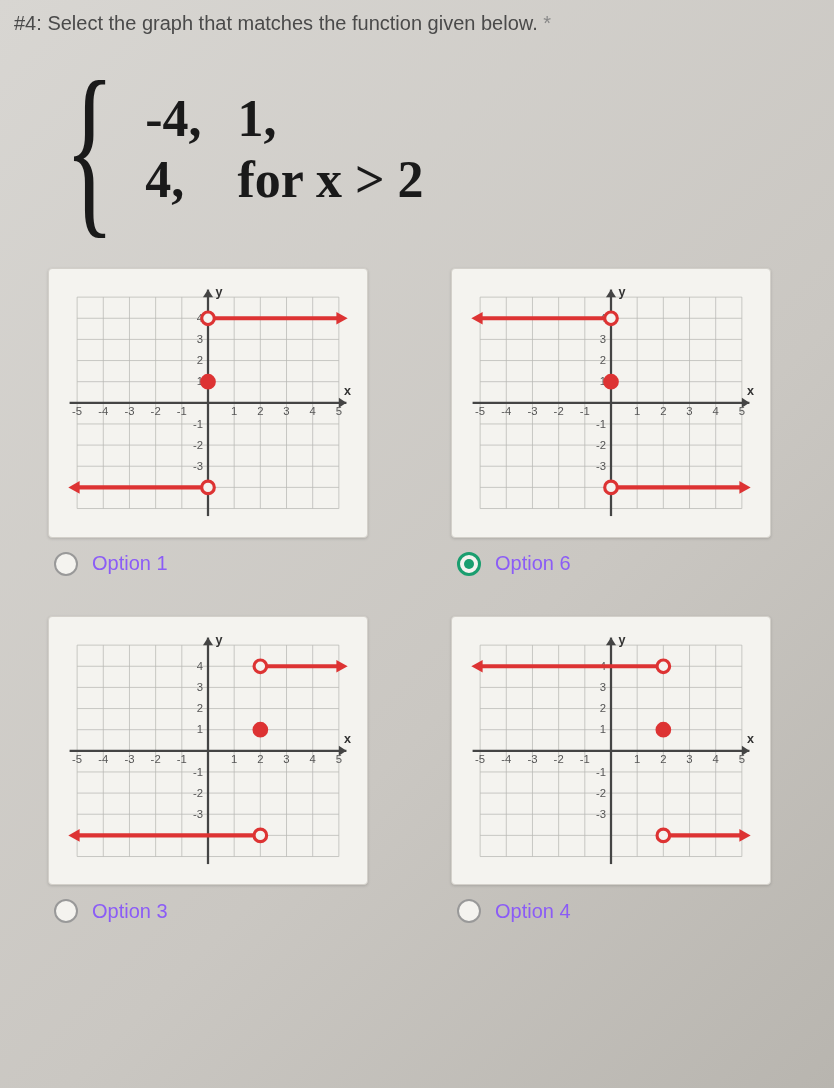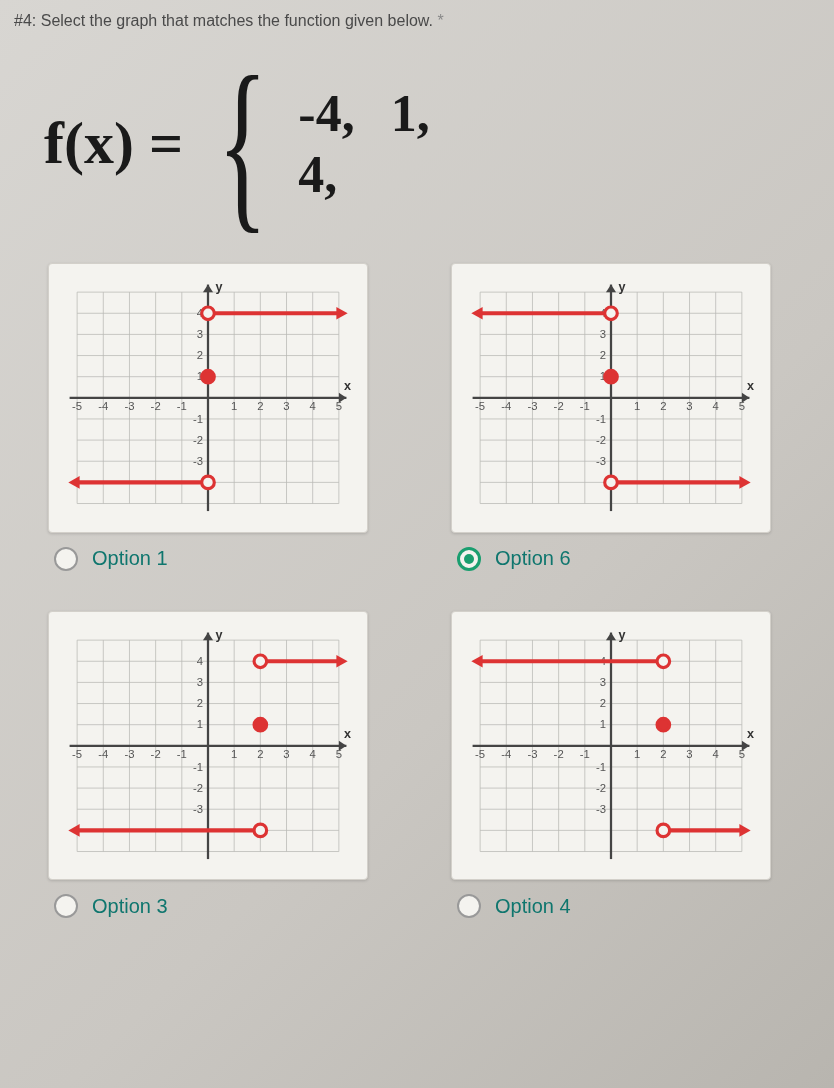--- a/index.html
+++ b/index.html
@@ -6,21 +6,21 @@
   body {
     width: 834px;
     height: 1088px;
     background: linear-gradient(135deg, #d8d6d2 0%, #cac7c2 60%, #b8b5af 100%);
     font-family: Arial, sans-serif;
     padding: 12px 14px;
     color: #333;
     overflow: hidden;
   }
   .question {
-    font-size: 16px;
+    font-size: 20px;
     color: #4a4a4a;
     margin-bottom: 28px;
   }
   .question .ast { color:#888; }
   .equation {
     display: flex;
     align-items: center;
     justify-content: flex-start;
     margin: 10px 0 34px 30px;
     font-family: Georgia, 'Times New Roman', serif;
@@ -60,43 +60,43 @@
     width: 24px; height: 24px;
     border: 2px solid #999;
     border-radius: 50%;
     display: flex; align-items: center; justify-content: center;
     background: #f4f3ef;
   }
   .radio.selected { border-color: #1a9e6f; border-width: 3px; }
   .radio.selected .dot {
     width: 10px; height: 10px; border-radius: 50%; background: #1a9e6f;
   }
-  .opt-label { font-size: 20px; color: #0f766e; }
+  .opt-label { font-size: 20px; color: #8b5cf6; }
   .grid-line { stroke: #b9b8b4; stroke-width: 0.6; }
   .axis { stroke: #444; stroke-width: 1.8; }
   .ray { stroke: #d33; stroke-width: 3.2; }
   .tick-label { font: 9px Arial; fill: #555; }
   .axis-label { font: 10px Arial; fill: #333; font-weight:600; }
 </style>
 </head>
 <body>
 
 <div class="question">
   <span>#4:</span>
   <span>Select the graph that matches the function given below.</span>
   <span class="ast">*</span>
 </div>
 
 <div class="equation">
-  <span class="eq-left">f(x) =</span>
   <span class="brace">{</span>
   <div class="cases">
     <div>-4,</div>
     <div>1,</div>
     <div>4,</div>
+    <div>for x &gt; 2</div>
   </div>
 </div>
 
 <div class="options-grid">
 
   <div class="opt">
     <div class="graph-card">
       <svg viewBox="0 0 240 200">
           <line x1="16" y1="184" x2="16" y2="16" class="grid-line"></line>
           <line x1="36.8" y1="184" x2="36.8" y2="16" class="grid-line"></line>

